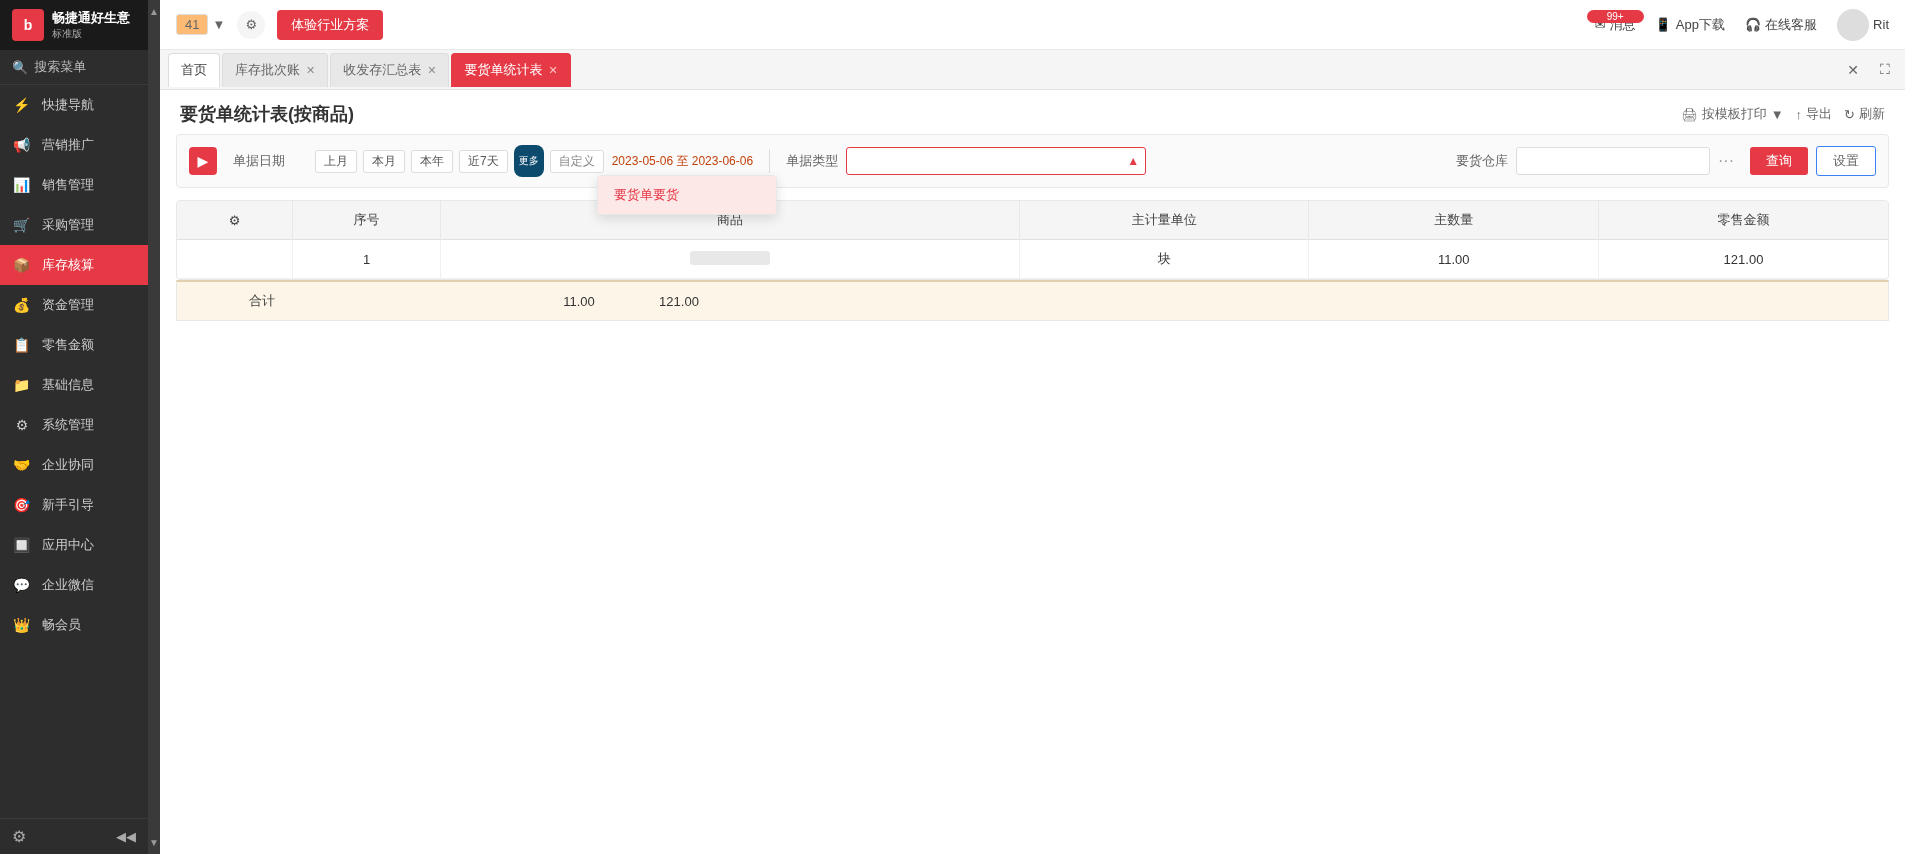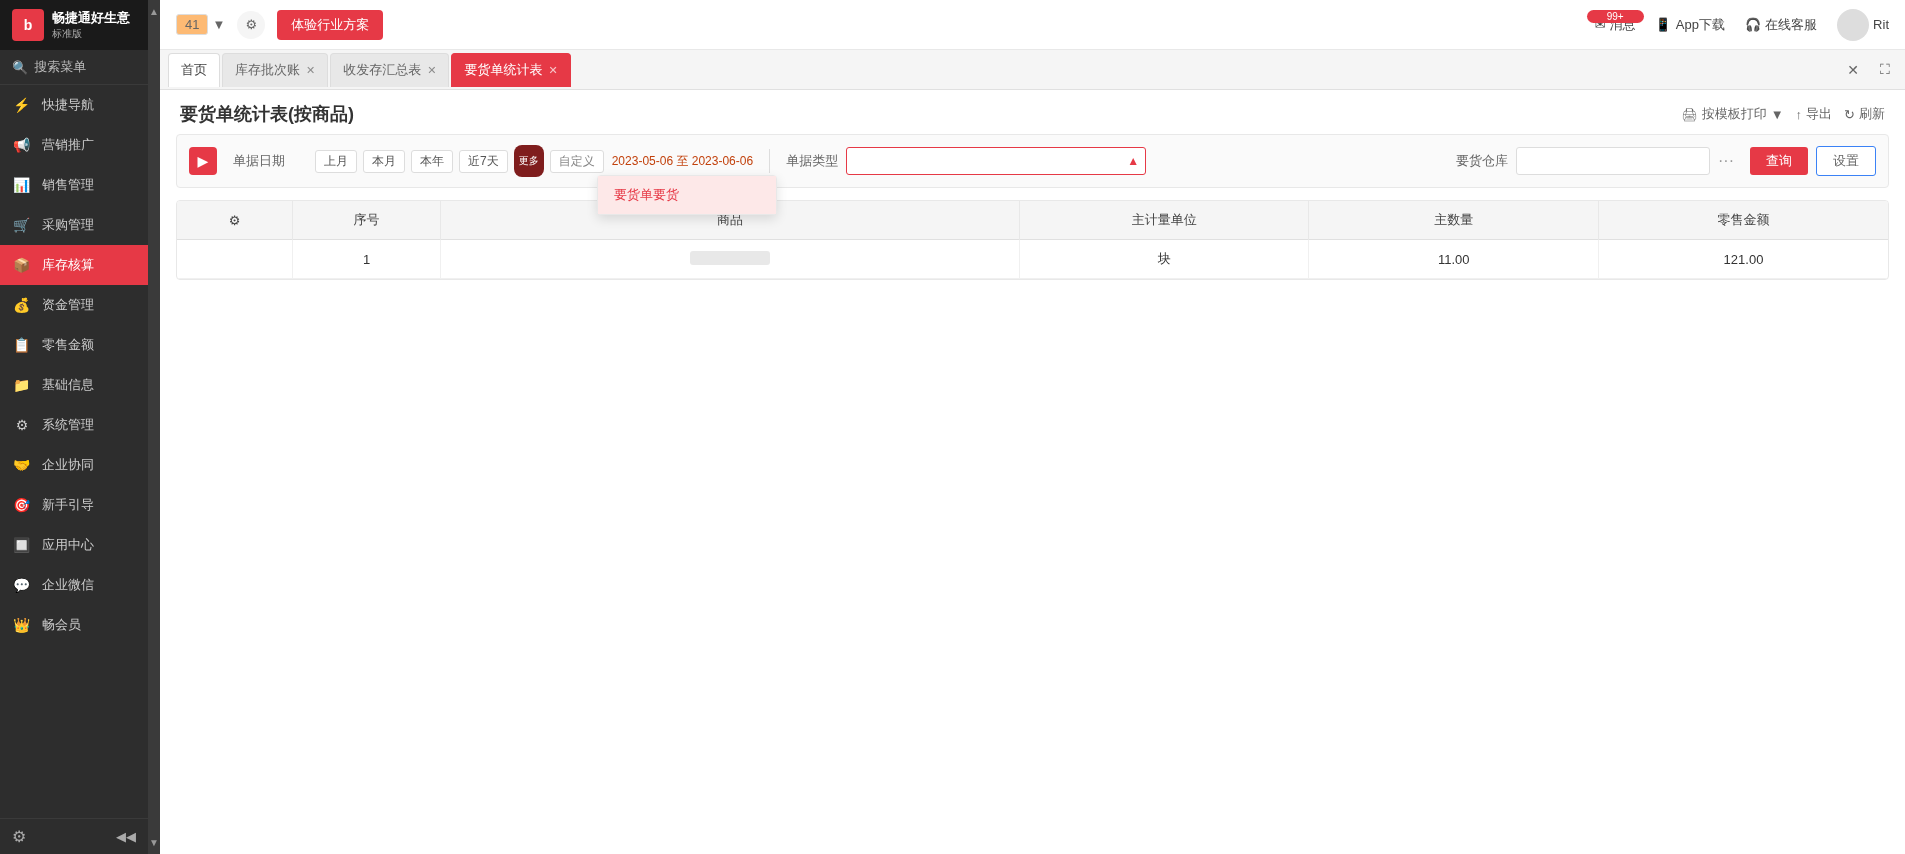--- a/index.html
+++ b/index.html
@@ -334,21 +334,21 @@
       padding: 2px 8px;
       border: 1px solid #ddd;
       border-radius: 3px;
       cursor: pointer;
       font-size: 12px;
       color: #555;
       background: #fff;
     }
     .date-btn.custom { color: #888; }
     .date-more-badge {
-      background: #7f1d1d;
+      background: #0c4a6e;
       color: #fff;
       font-size: 10px;
       border-radius: 8px;
       padding: 9px 5px;
       cursor: pointer;
     }
     .date-range-text {
       font-size: 12px;
       color: #c2410c;
     }
@@ -789,15 +789,22 @@
               <span>11.00</span>
             </td>
             <td>
               <span>121.00</span>
             </td>
           </tr>
         </tbody>
       </table>
     </div>
 
+    <div class="table-footer">
+      <div class="total-label">
+        <span>合计</span>
+      </div>
+      <div class="total-qty">11.00</div>
+      <div class="total-amount">121.00</div>
+    </div>
 
   </div>
 </div>
 
 </body></html>

